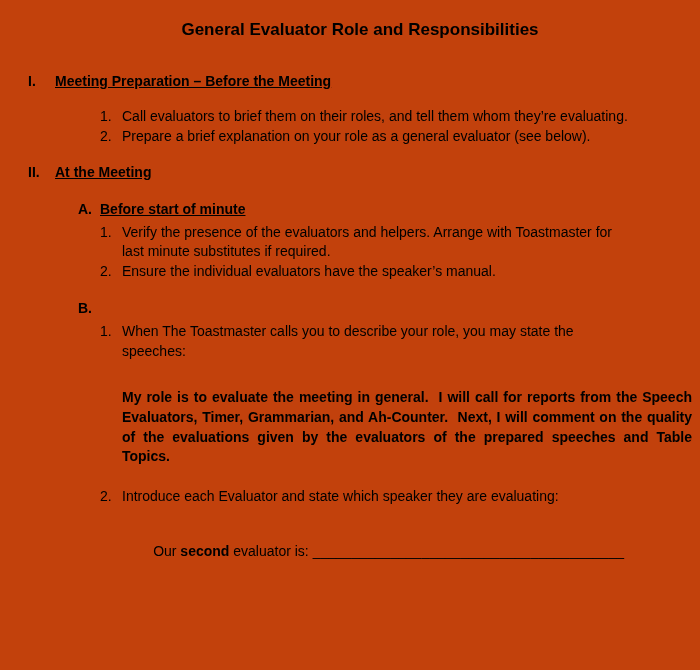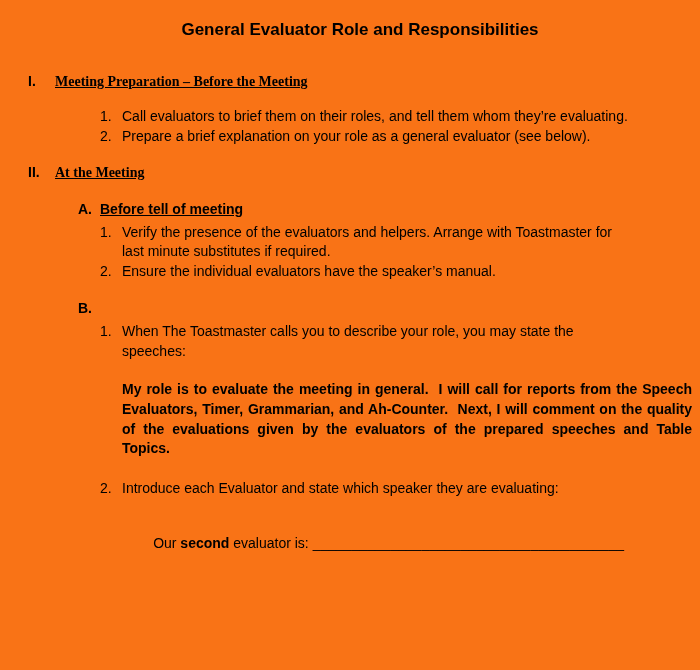--- a/index.html
+++ b/index.html
@@ -1,57 +1,57 @@
 <!DOCTYPE html>
 <html><head>
 <meta charset="utf-8">
 <style>
   * { box-sizing: border-box; }
   html, body { margin: 0; padding: 0; background: #ffffff; }
   .page {
     width: 700px;
     height: 670px;
-    background: #f97316;
+    background: #c2410c;
     color: #000000;
     font-family: "Liberation Sans", "DejaVu Sans", sans-serif;
     font-size: 14px;
     line-height: 1.42;
     padding: 10px 8px 0 28px;
     overflow: hidden;
   }
   .title {
     text-align: center;
     font-size: 17px;
     font-weight: bold;
     margin: 8px 0 30px 0;
   }
   .sec-head {
     display: flex;
     font-weight: bold;
     margin-top: 16px;
   }
   .sec-head .rnum { width: 27px; flex: none; }
-  .sec-head .htext { text-decoration: underline; font-family: Liberation Serif, serif; }
+  .sec-head .htext { text-decoration: underline; }
   .sec-head.first { margin-top: 0; }
   .sub-head {
     display: flex;
     font-weight: bold;
     margin-left: 50px;
     margin-top: 17px;
   }
   .sub-head .lnum { width: 22px; flex: none; }
   .sub-head .htext { text-decoration: underline; }
   .items { margin-left: 72px; margin-top: 15px; }
   .items.tight { margin-top: 3px; }
   .li { display: flex; }
   .li-num { width: 22px; flex: none; }
   .li-text { flex: 1; max-width: 540px; padding-right: 26px; }
   .statement {
     font-weight: bold;
-    margin: 18px 0 20px 94px;
+    margin: 26px 0 20px 94px;
     max-width: 572px;
     text-align: justify;
     white-space: pre-wrap;
   }
   .blanks { margin-left: 94px; margin-top: 15px; }
   .pair { margin-bottom: 15px; }
   .bline { white-space: pre-wrap; }
 </style>
 </head>
 <body>
@@ -75,21 +75,21 @@
     </div>
   </div>
 
   <div class="sec-head">
     <span class="rnum">II.</span>
     <span class="htext">At the Meeting</span>
   </div>
 
   <div class="sub-head">
     <span class="lnum">A.</span>
-    <span class="htext">Before tell of meeting</span>
+    <span class="htext">Before start of minute</span>
   </div>
   <div class="items tight">
     <div class="li">
       <span class="li-num">1.</span>
       <span class="li-text">Verify the presence of the evaluators and helpers. Arrange with Toastmaster for last minute substitutes if required.</span>
     </div>
     <div class="li">
       <span class="li-num">2.</span>
       <span class="li-text">Ensure the individual evaluators have the speaker’s manual.</span>
     </div>

